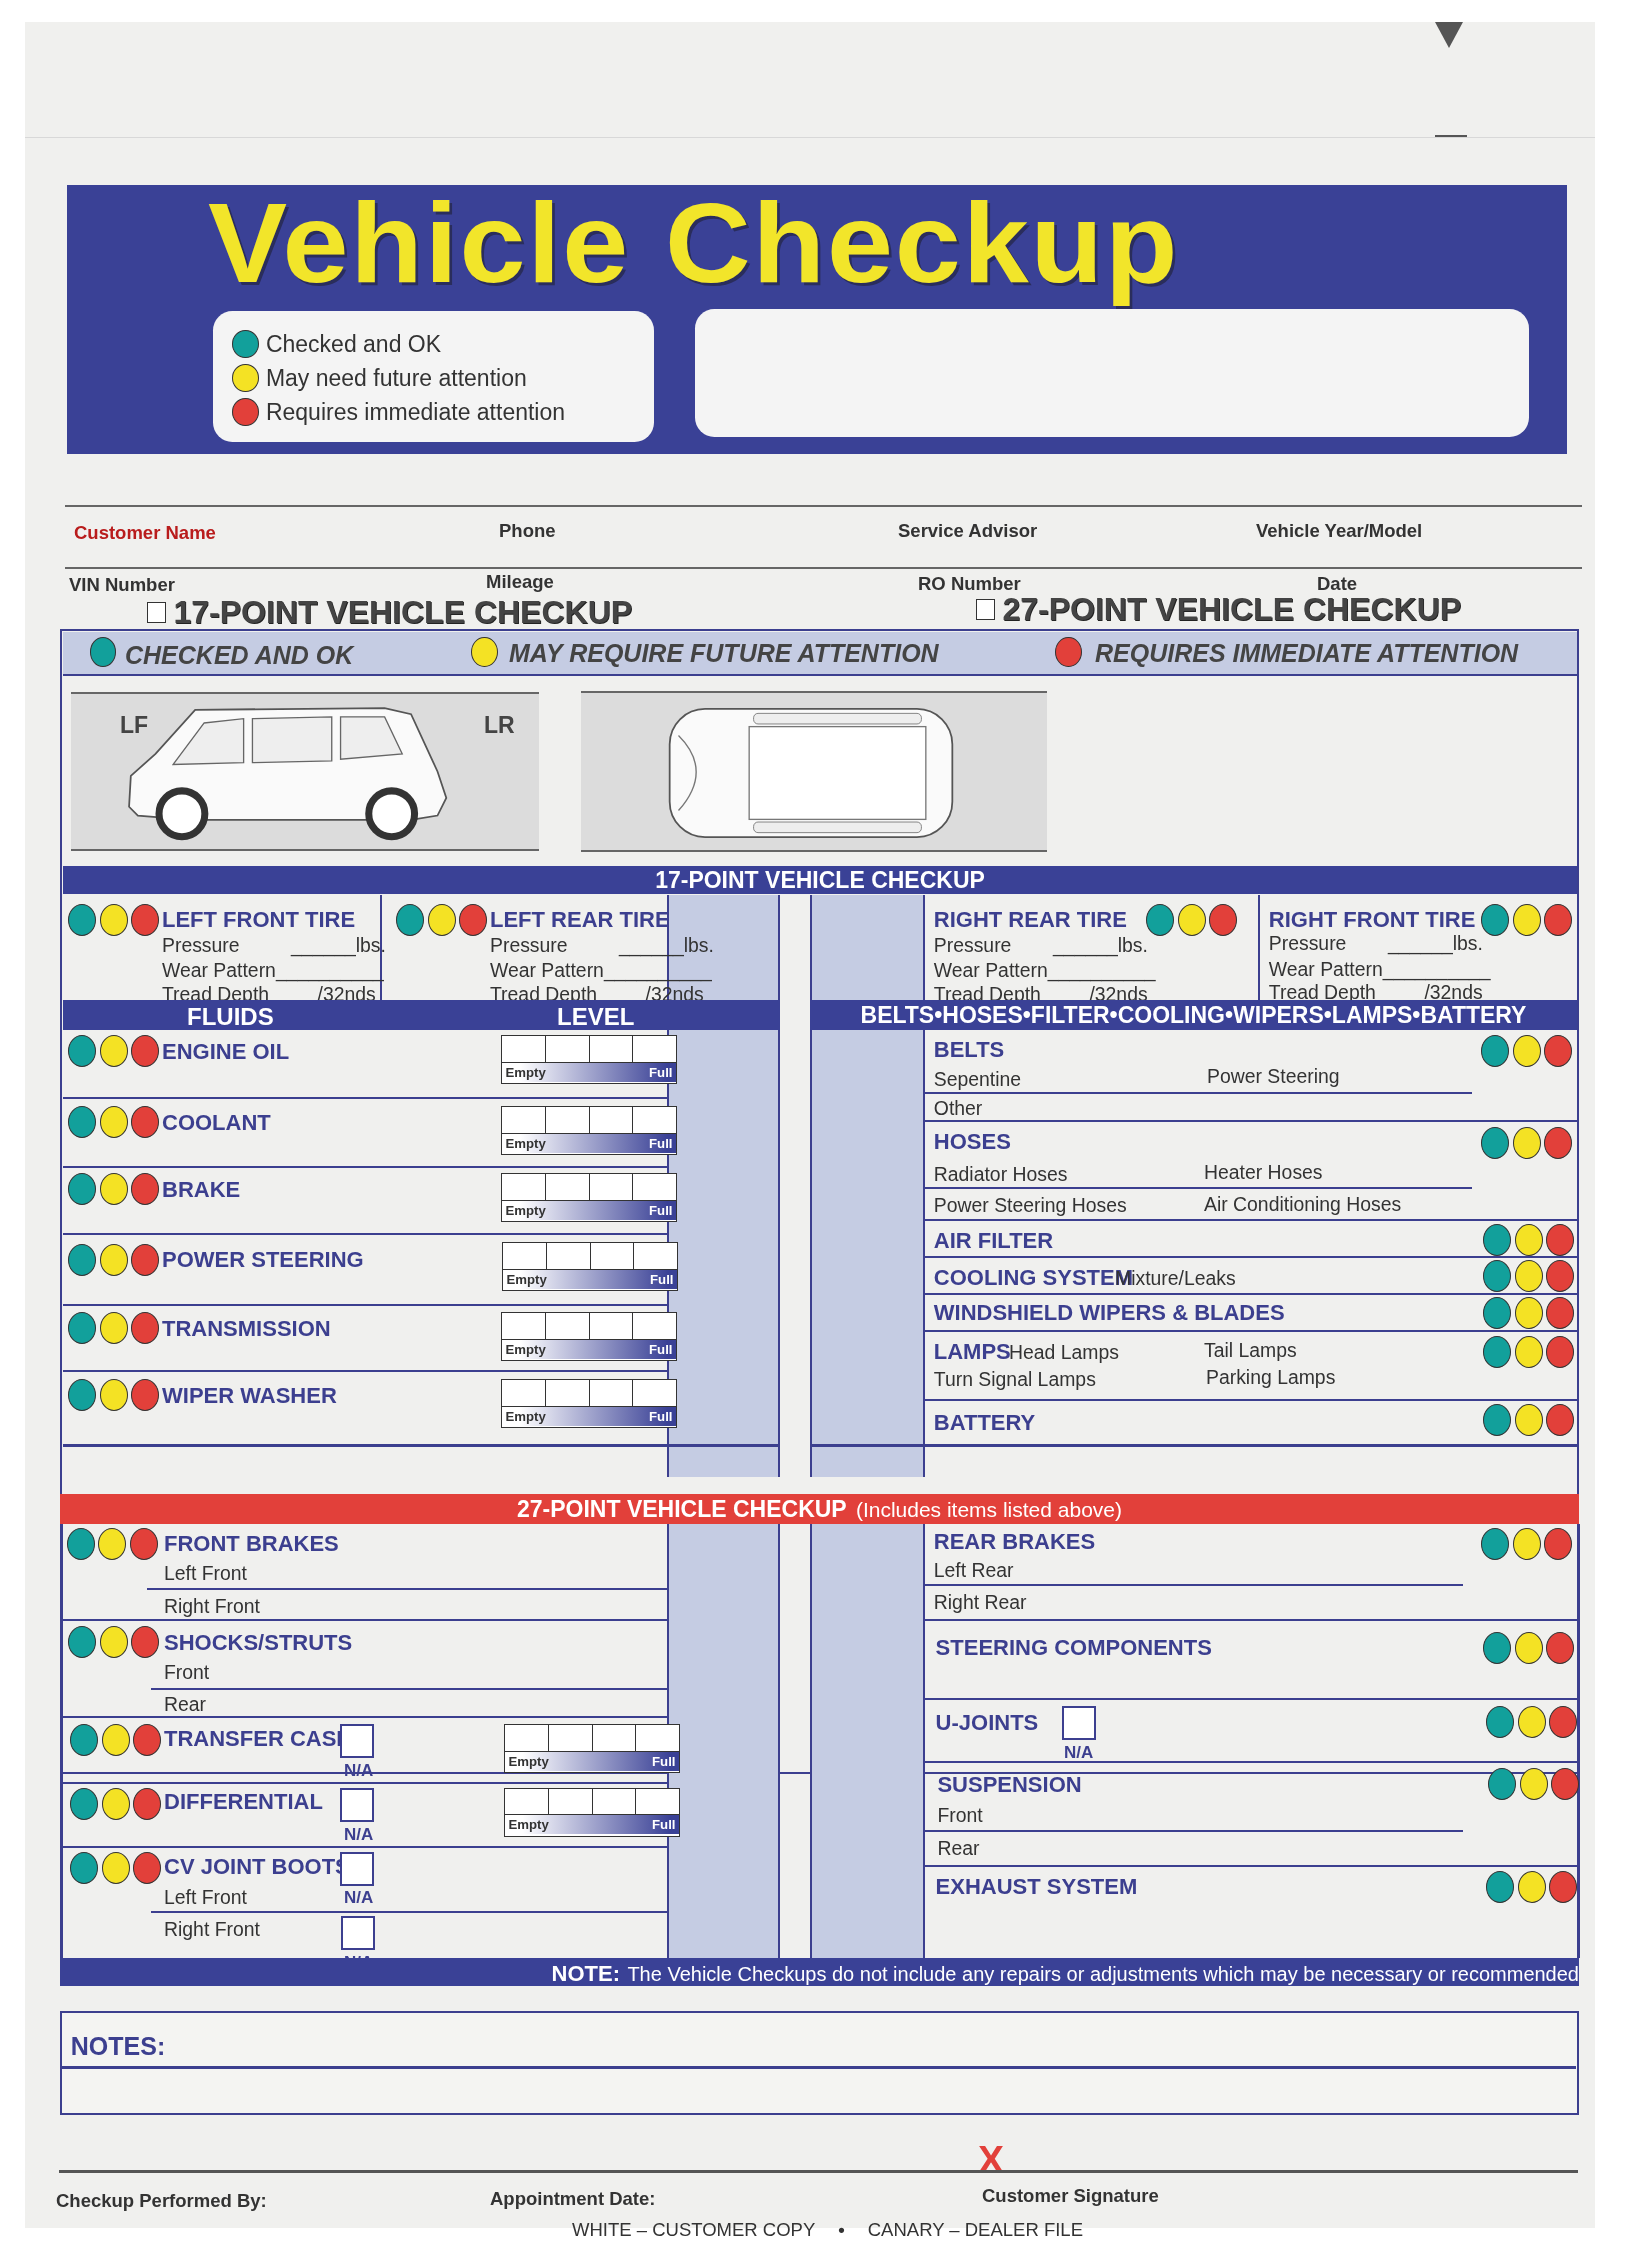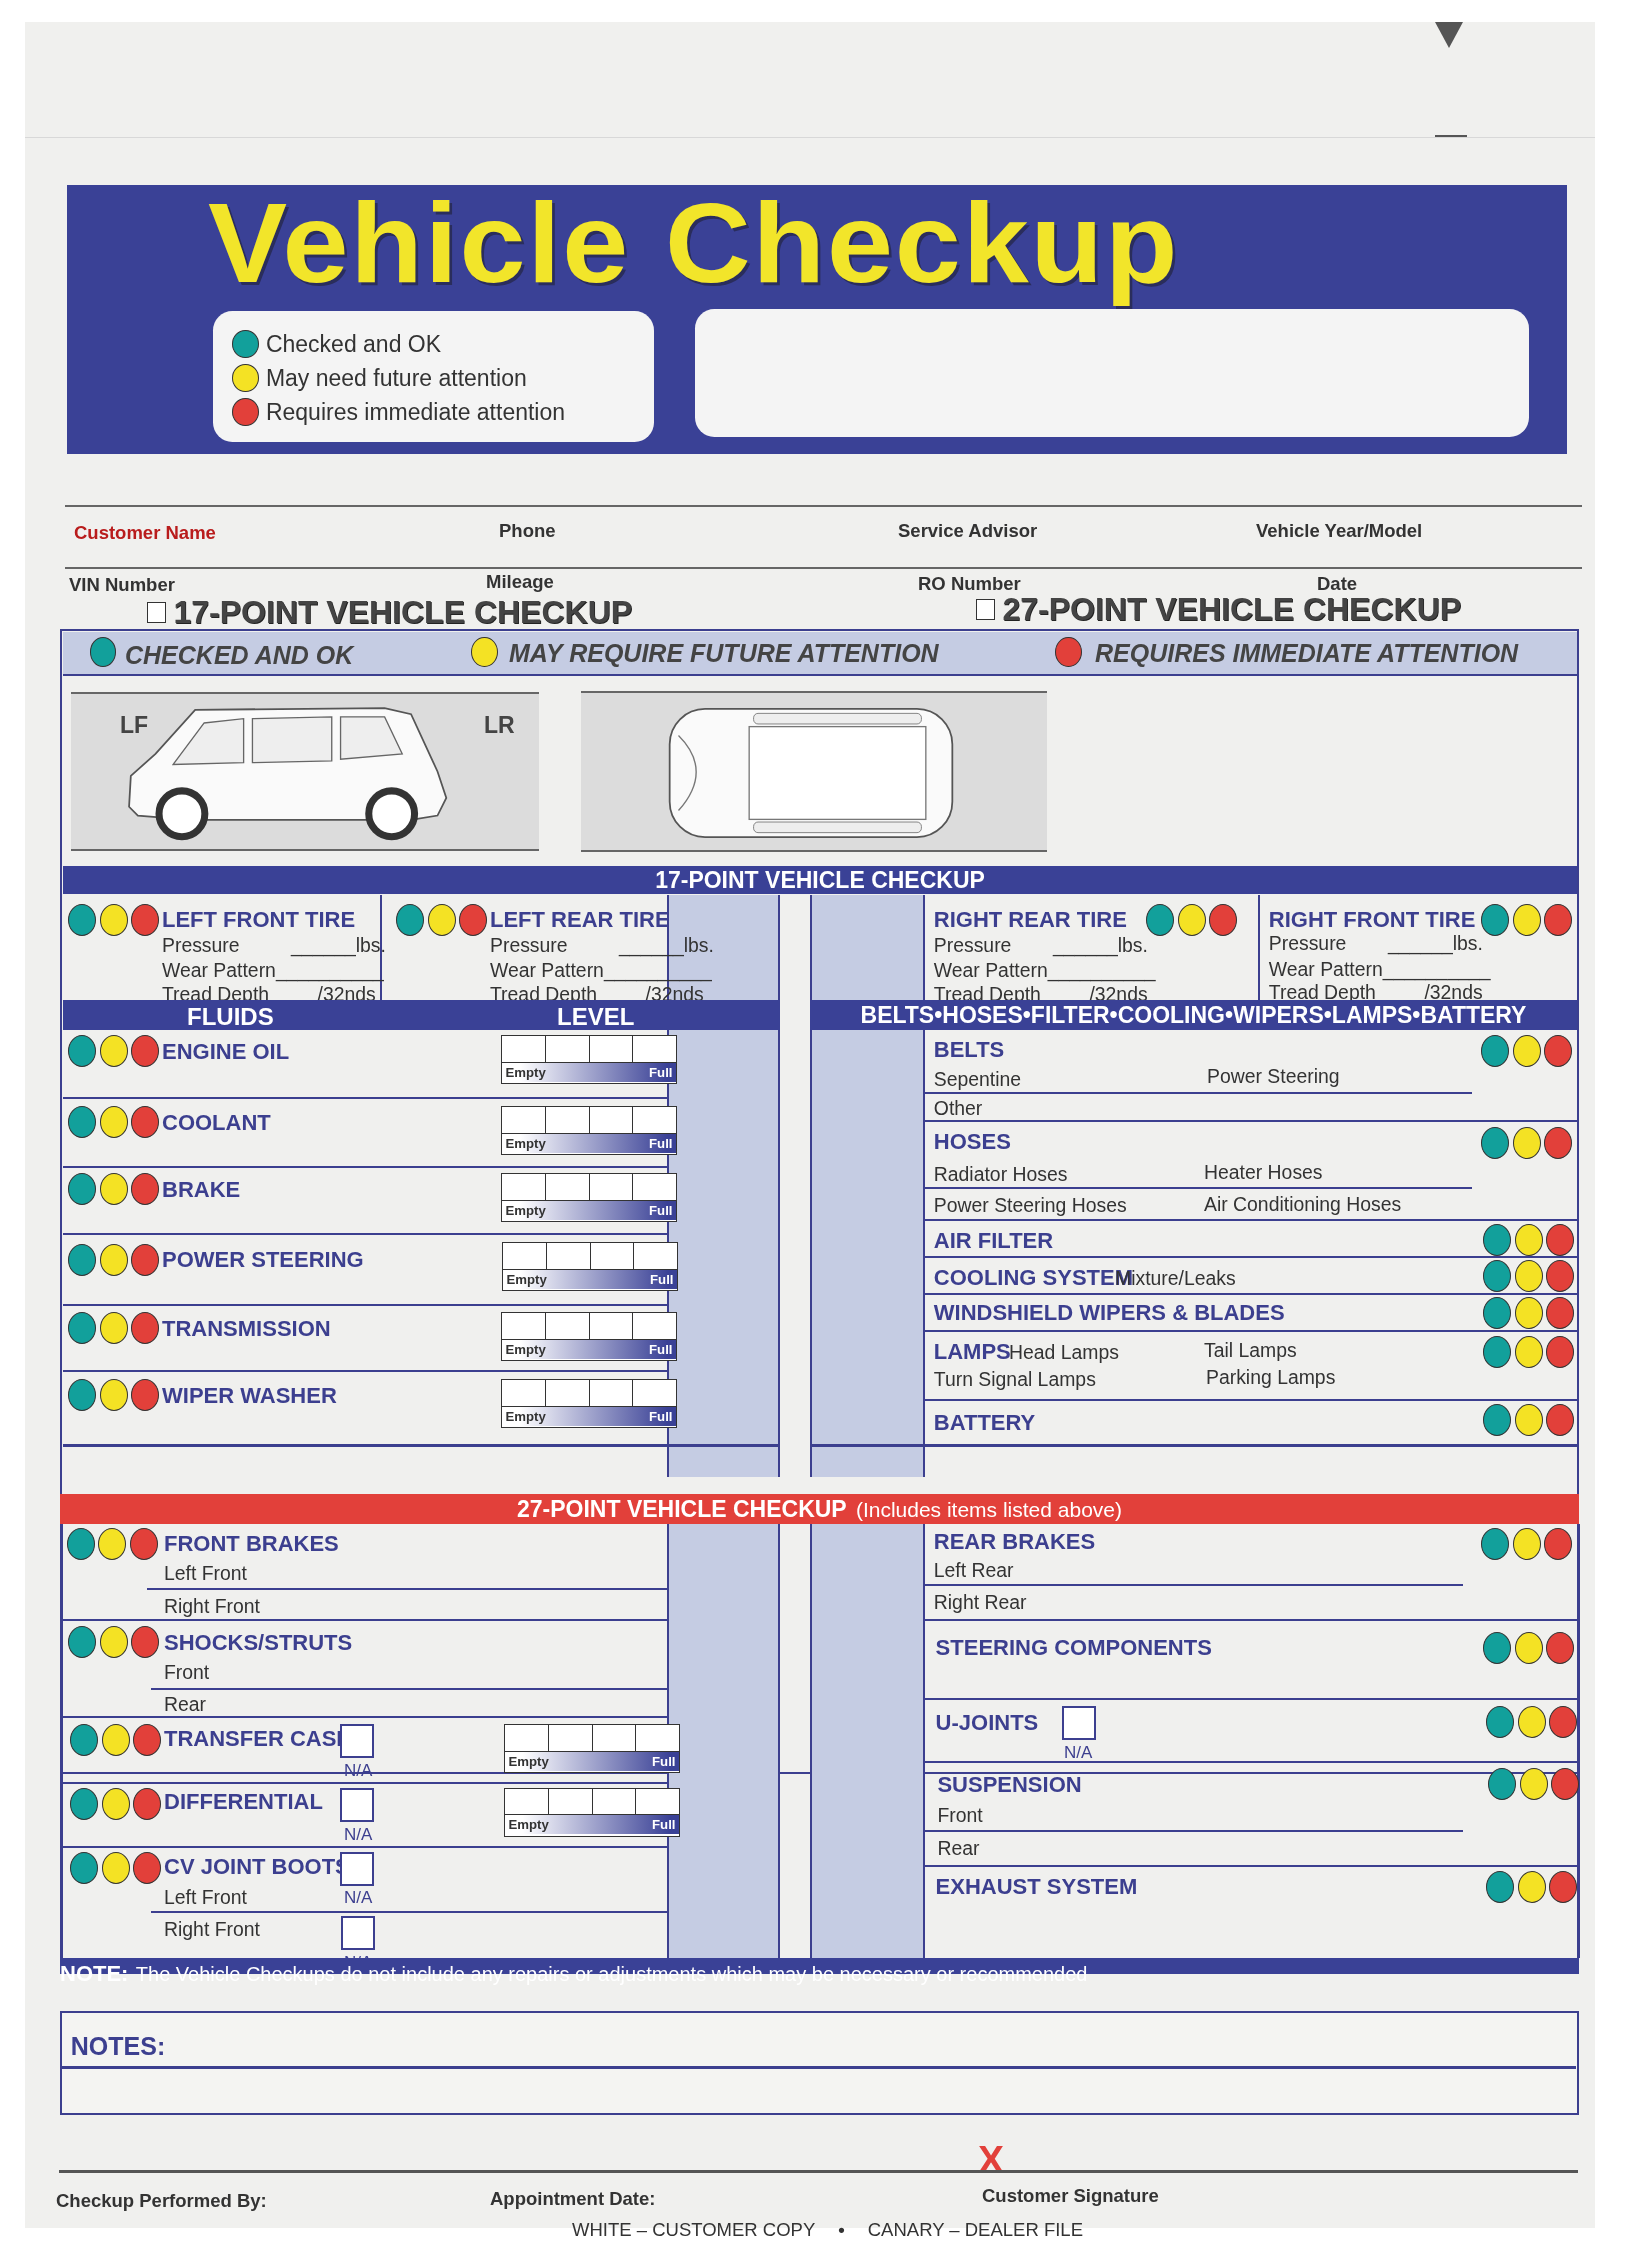--- a/index.html
+++ b/index.html
@@ -18,21 +18,21 @@
   .dot.y{background:#f4e224}
   .dot.r{background:#e2403a}
   .lvl{position:absolute;width:176px;height:49px;border:1.8px solid #333;background:#fff}
   .lvl .cells{display:flex;height:26.5px;border-bottom:1.8px solid #333}
   .lvl .cells div{flex:1;border-right:1.8px solid #333}
   .lvl .cells div:last-child{border-right:none}
   .lvl .bar{height:19.4px;background:linear-gradient(90deg,#fff 10%,#3a4196 95%);display:flex;justify-content:space-between;align-items:center;padding:0 3.5px;font-size:13.2px;font-weight:bold}
   .lvl .bar .e{color:#333}
   .lvl .bar .f{color:#fff}
   .na{position:absolute;width:34px;height:34px;border:2.6px solid #3c3f8f;background:#fff}
-  .nalbl{position:absolute;font-size:17px;font-weight:normal;color:#3c3f8f}
+  .nalbl{position:absolute;font-size:17px;font-weight:bold;color:#3c3f8f}
   .t{white-space:nowrap}
   .car{position:absolute;background:#dcdcdc;border-top:2.6px solid #666;border-bottom:2.6px solid #666}
 </style>
 </head>
 <body>
 
 <div class="sheet">
 
   <div class="abs" style="left:1410px;top:0;width:0;height:0;border-left:14px solid transparent;border-right:14px solid transparent;border-top:26.5px solid #555"></div>
   <div class="abs" style="left:1410px;top:113px;width:32px;height:2.6px;background:#555"></div>
@@ -505,21 +505,21 @@
   </div>
   <div class="abs" style="left:900px;top:1845px;width:652px;height:92px">
     <span class="abs t bold navy" style="left:10.6px;top:7px;font-size:22px">EXHAUST SYSTEM</span>
     <div class="dots abs" style="left:561px;top:3.5px">
         <div class="dot g"></div>
         <div class="dot y"></div>
         <div class="dot r"></div>
       </div>
   </div>
 
-  <div class="abs hdrblue" style="left:35px;top:1936px;width:1519px;height:16px;text-align:left">
+  <div class="abs hdrblue" style="left:35px;top:1936px;width:1519px;height:28px;text-align:right">
     <span class="t bold" style="font-size:22px;color:#fff;line-height:32px">NOTE:</span>
     <span class="t" style="font-size:20px;color:#fff;line-height:32px;margin-left:3.5px">The Vehicle Checkups do not include any repairs or adjustments which may be necessary or recommended</span>
   </div>
 
   <div class="abs" style="left:35px;top:1989px;width:1519px;height:104px;border:2.6px solid #3c3f8f;background:#f4f4f2">
     <span class="abs t bold navy" style="left:8.8px;top:19.4px;font-size:25px">NOTES:</span>
     <div class="abs bline" style="left:0;top:53px;width:1514px;height:2.6px"></div>
   </div>
 
   <div class="abs t bold" style="left:953px;top:2116px;font-size:39px;color:#e2403a">X</div>

